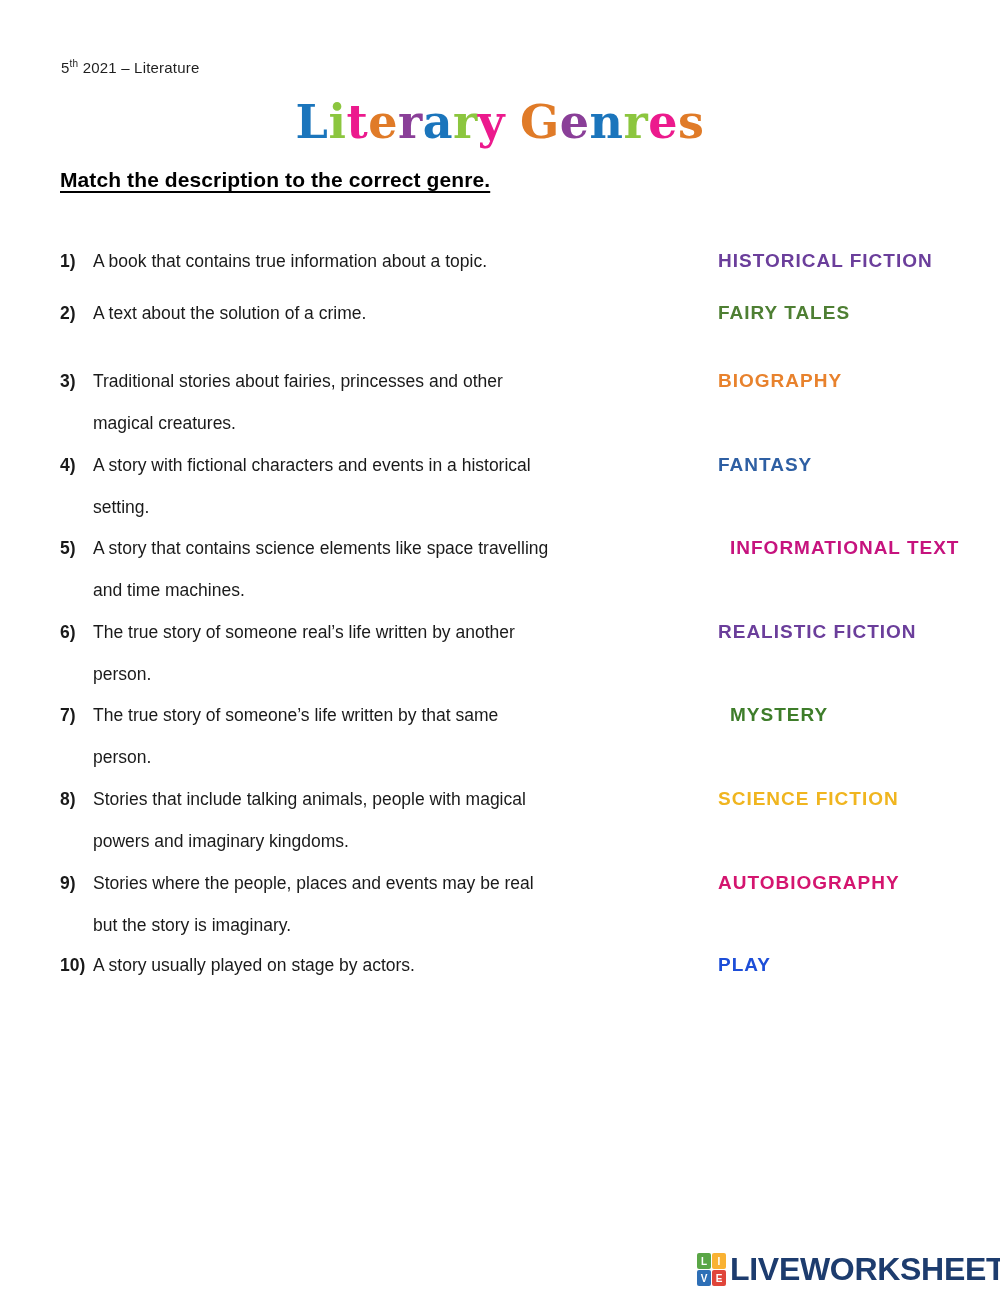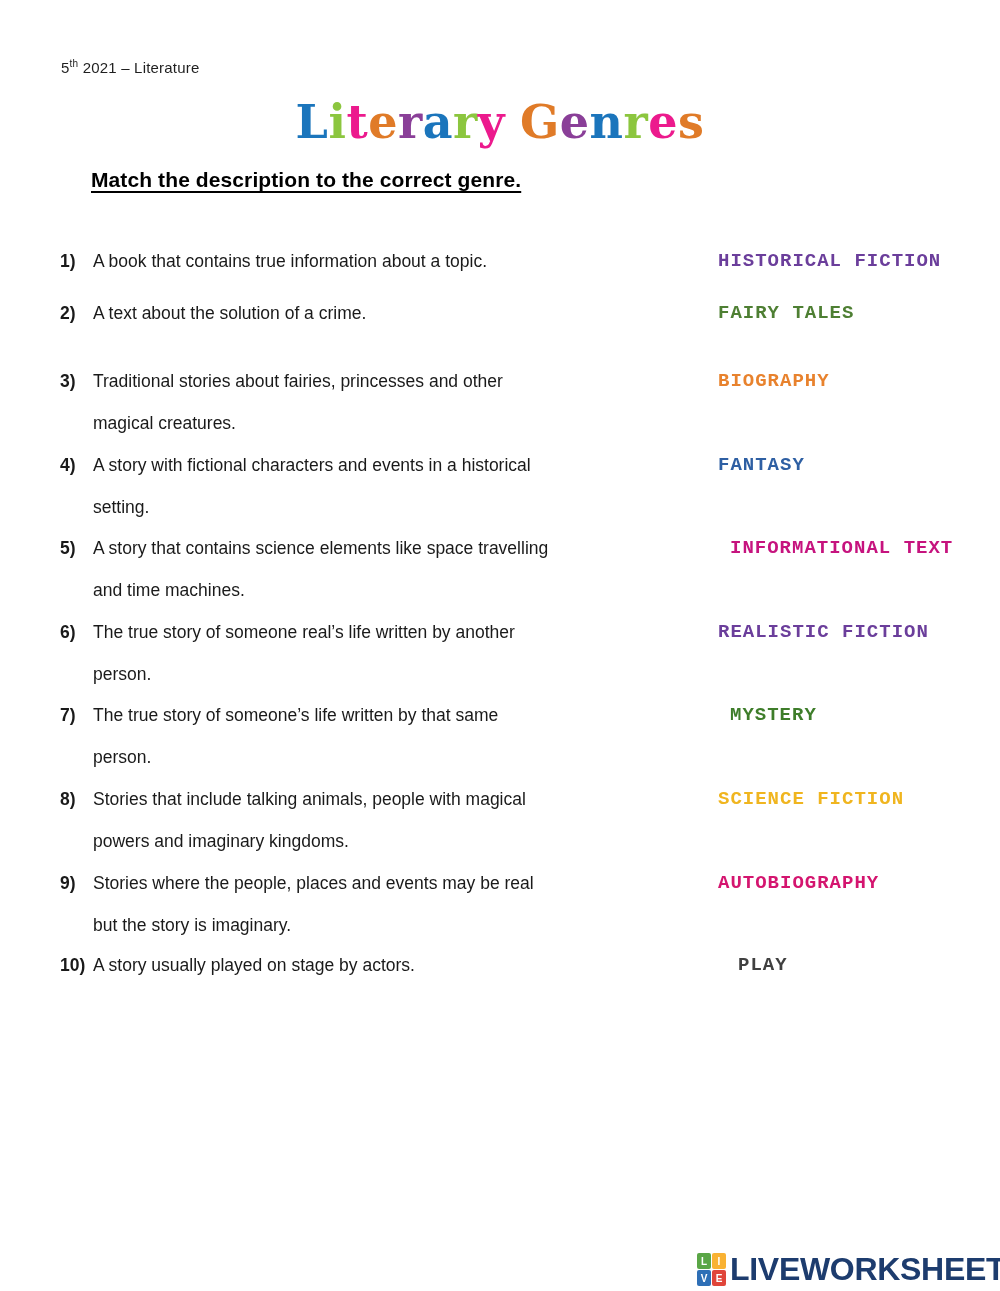--- a/index.html
+++ b/index.html
@@ -46,21 +46,20 @@
     position: absolute;
     left: 60px;
     top: 168px;
     font-size: 21px;
     font-weight: 700;
     color: #000;
     text-decoration: underline;
     text-decoration-thickness: 2px;
     text-underline-offset: 4px;
     letter-spacing: 0.1px;
-    margin-left: 31px;
   }
 
   
   .match-area { position: absolute; left: 0; top: 0; width: 100%; height: 100%; }
   .match-item {
     position: absolute;
     left: 60px;
     width: 650px;
     font-size: 17.5px;
     line-height: 42px;
@@ -70,21 +69,21 @@
   .match-item .line { padding-left: 33px; }
   .match-item .num {
     position: absolute;
     left: 0;
     top: 0;
     font-weight: 700;
   }
   .genre-label {
     position: absolute;
     left: 718px;
-    font-family: Liberation Mono, monospace;
+    font-family: Liberation Sans, sans-serif;
     font-weight: 800;
     font-size: 19px;
     line-height: 42px;
     letter-spacing: 1px;
     white-space: nowrap;
     cursor: pointer;
   }
 
   
   .brand {
@@ -181,21 +180,21 @@
       </div>
       <div class="genre-label" style="top: 240px; color: rgb(107, 62, 155);">HISTORICAL FICTION</div>
       <div class="genre-label" style="top: 292px; color: rgb(78, 127, 51);">FAIRY TALES</div>
       <div class="genre-label" style="top: 360px; color: rgb(232, 130, 45);">BIOGRAPHY</div>
       <div class="genre-label" style="top: 444px; color: rgb(46, 95, 163);">FANTASY</div>
       <div class="genre-label" style="top: 527px; color: rgb(198, 19, 126); margin-left: 12px;">INFORMATIONAL TEXT</div>
       <div class="genre-label" style="top: 611px; color: rgb(107, 62, 155);">REALISTIC FICTION</div>
       <div class="genre-label" style="top: 694px; color: rgb(62, 125, 42); margin-left: 12px;">MYSTERY</div>
       <div class="genre-label" style="top: 778px; color: rgb(240, 181, 31);">SCIENCE FICTION</div>
       <div class="genre-label" style="top: 862px; color: rgb(212, 21, 111);">AUTOBIOGRAPHY</div>
-      <div class="genre-label" style="top: 944px; color: #404040; margin-left: 20px;">PLAY</div>
+      <div class="genre-label" style="top: 944px; color: #1d4ed8;">PLAY</div>
     </div>
 
   <div class="brand">
     <div class="brand-grid" id="brand-grid">
         <div class="brand-sq" style="background: rgb(90, 166, 70);">L</div>
         <div class="brand-sq" style="background: rgb(249, 178, 51);">I</div>
         <div class="brand-sq" style="background: rgb(46, 111, 182);">V</div>
         <div class="brand-sq" style="background: rgb(224, 69, 58);">E</div>
       </div>
     <div class="brand-text" id="brand-text" style="color: rgb(29, 60, 110);">LIVEWORKSHEETS</div>

